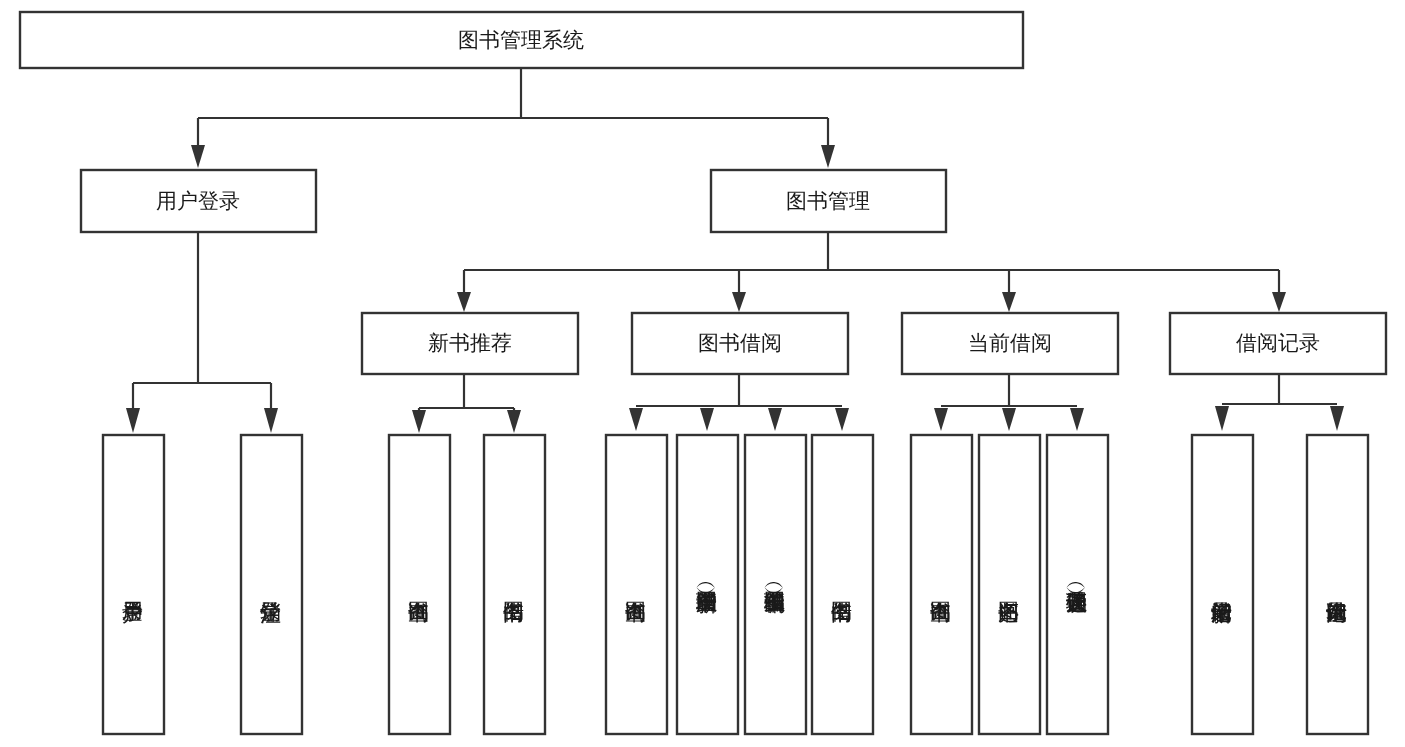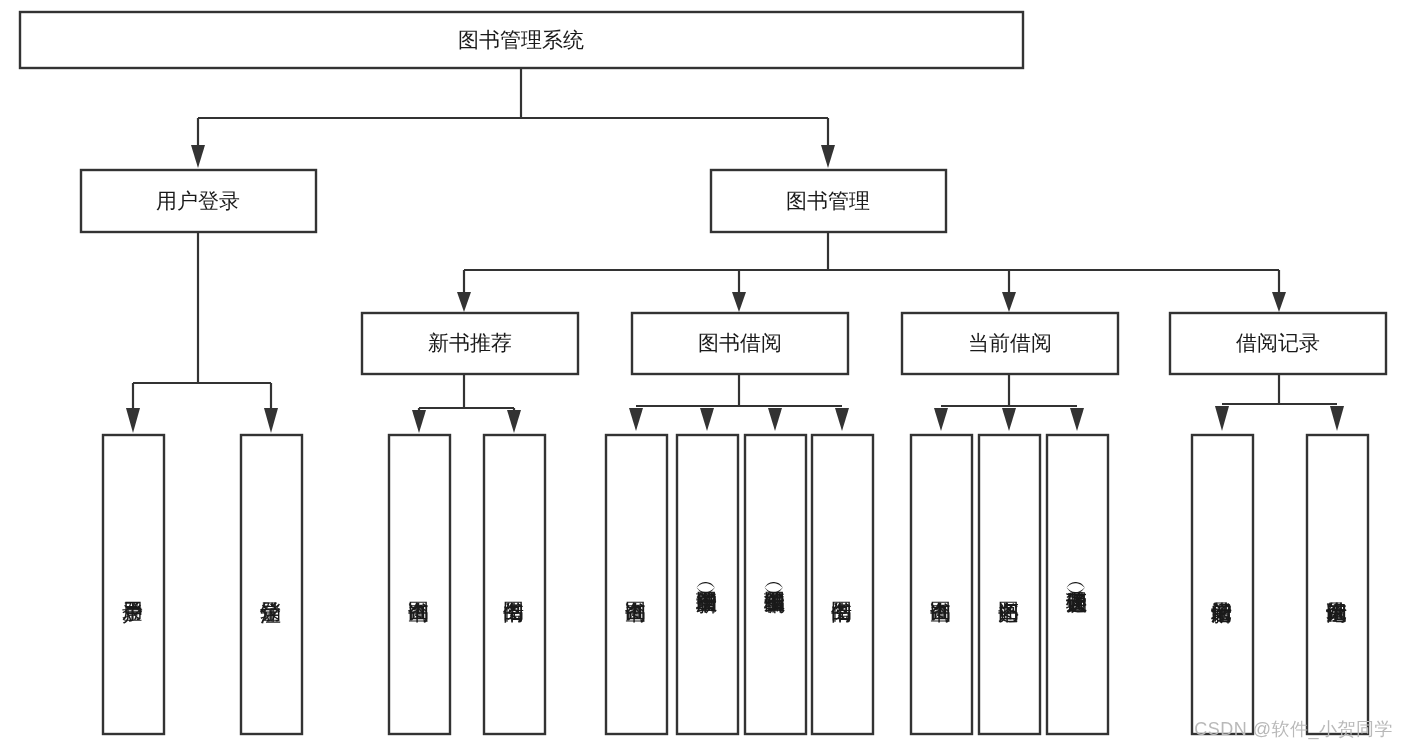--- a/index.html
+++ b/index.html
@@ -223,15 +223,14 @@
       <rect class="node-box" x="1192" y="435" width="61" height="299"></rect>
       <text class="node-label-v" x="1222" y="585">新增借阅记录</text>
     </g>
     <g>
       <rect class="node-box" x="1307" y="435" width="61" height="299"></rect>
       <text class="node-label-v" x="1337" y="585">查询借阅记录</text>
     </g>
 
   </svg>
 
-  <div class="watermark">CSDN @软件_小贺同学</div>
 
 </div>
 
 </body></html>

